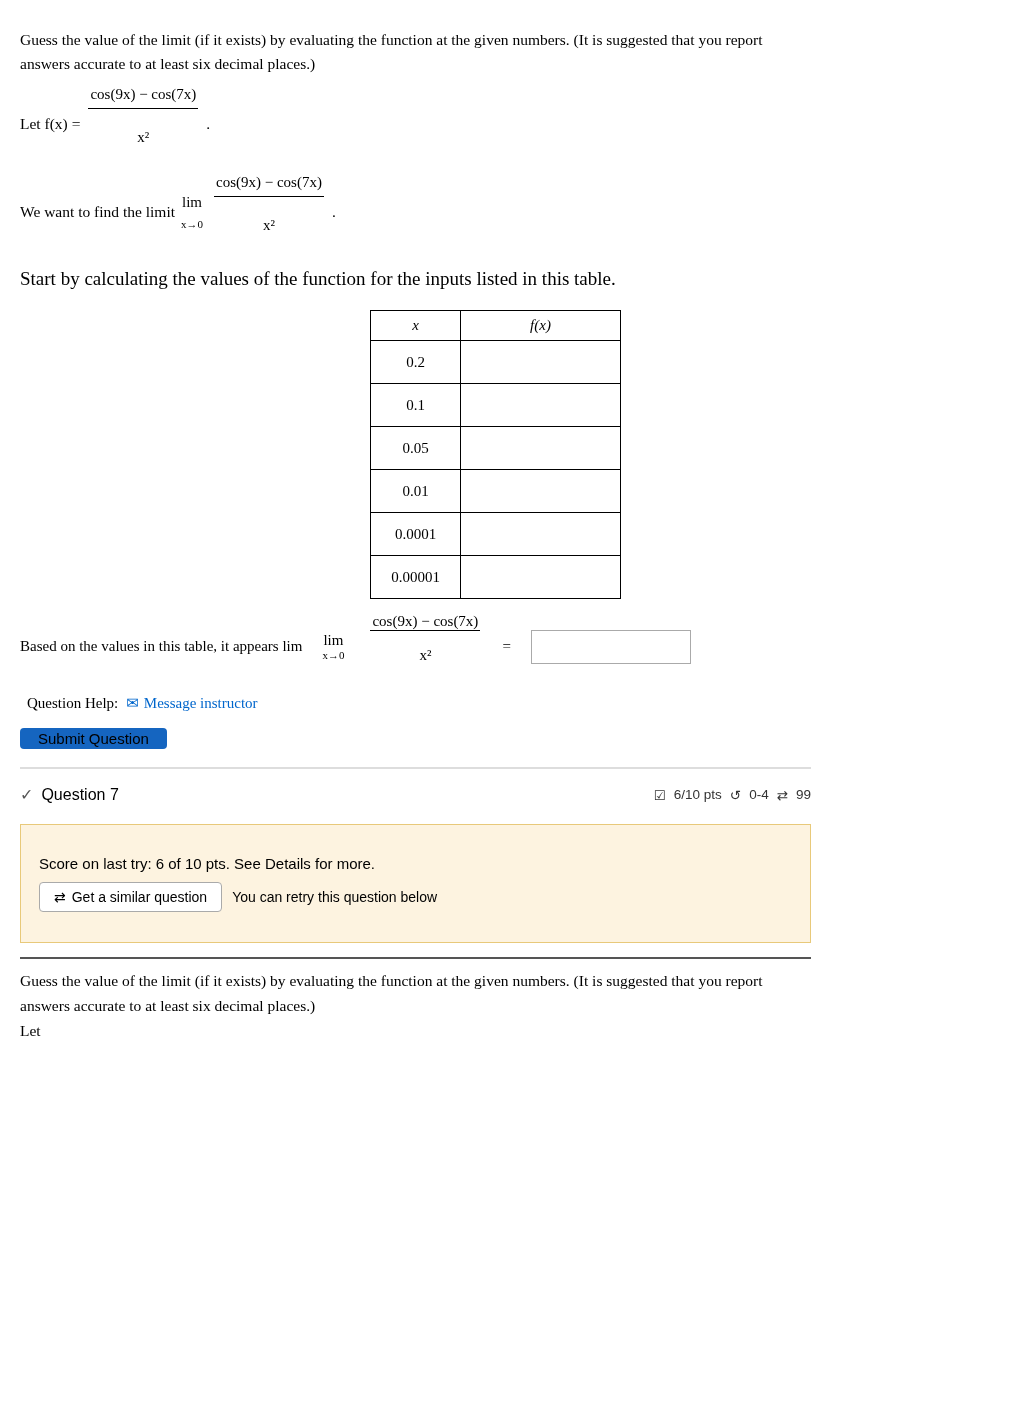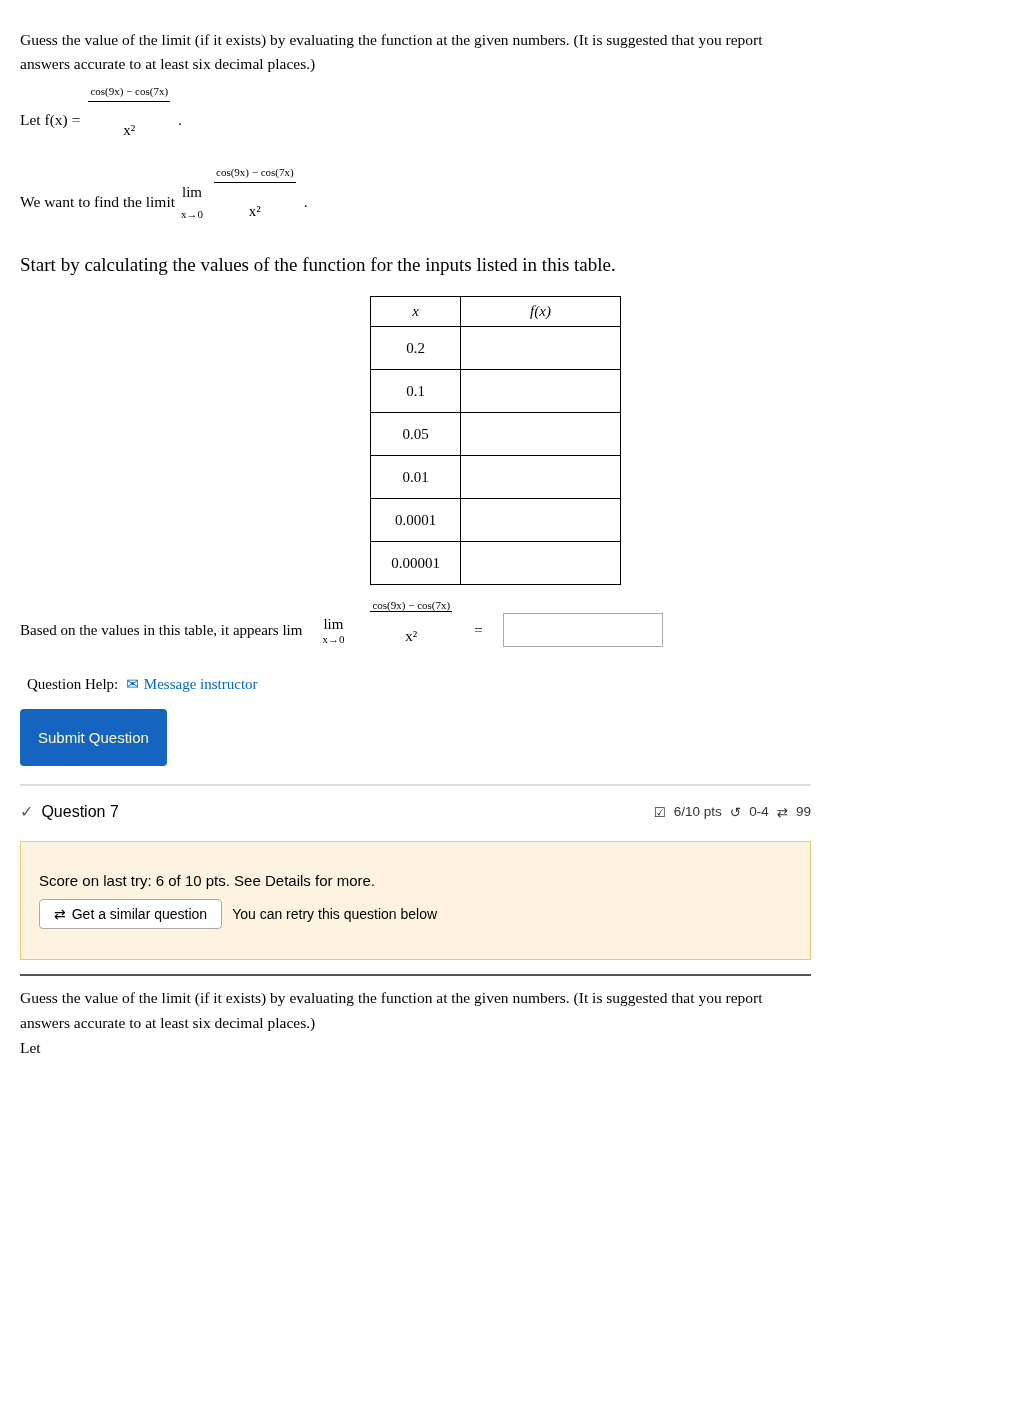--- a/index.html
+++ b/index.html
@@ -41,21 +41,21 @@
       flex-direction: column;
       align-items: center;
       vertical-align: middle;
       margin: 0 2px;
     }
 
     .fraction .numerator {
       border-bottom: 1.5px solid #000;
       padding: 0 2px;
       text-align: center;
-      font-size: 11px;
+      font-size: 15px;
     }
 
     .fraction .denominator {
       padding: 16px 2px;
       text-align: center;
       font-size: 15px;
     }
 
     .lim-label {
       display: inline-flex;
@@ -159,23 +159,23 @@
       text-decoration: none;
       display: flex;
       align-items: center;
       gap: 5px;
       cursor: pointer;
       font-size: 15px;
     }
 
     .submit-btn {
       background: #1565c0;
-      color: #fef9c3;
+      color: #000000;
       border: none;
-      padding: 20px 18px;
+      padding: 2px 18px;
       font-size: 15px;
       border-radius: 4px;
       cursor: pointer;
       font-family: Arial, sans-serif;
     }
 
     .divider {
       border: none;
       border-top: 2px solid #ddd;
       margin: 18px 0 10px 0;

